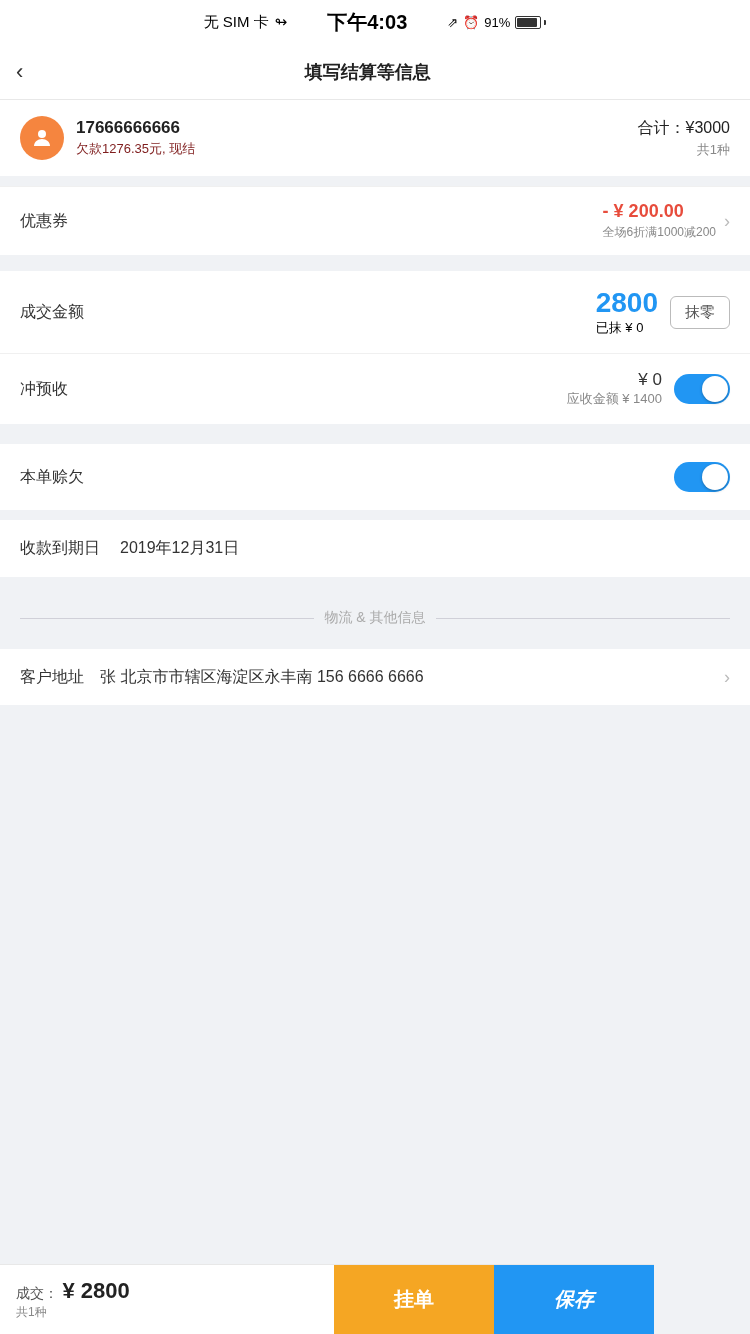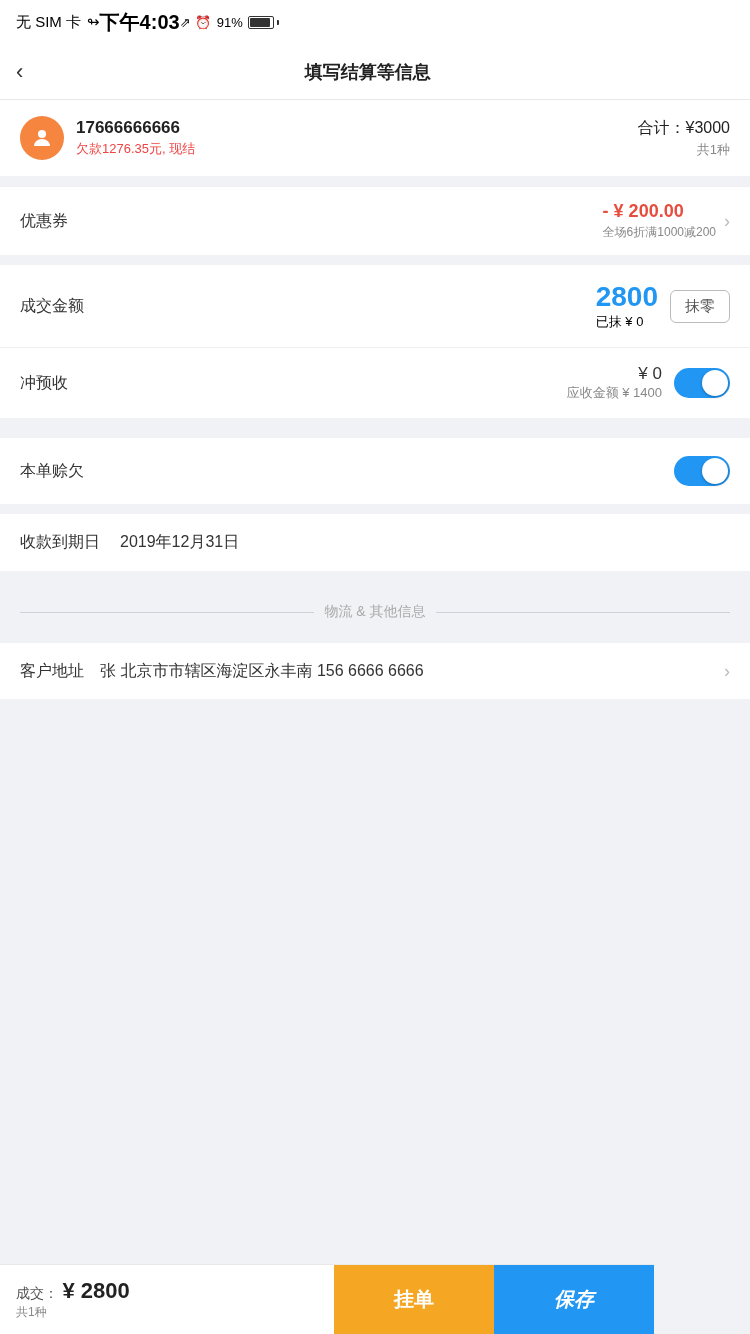--- a/index.html
+++ b/index.html
@@ -12,24 +12,25 @@
       position: relative;
       overflow-x: hidden;
     }
 
     
     .status-bar {
       height: 44px;
       background: #fff;
       display: flex;
       align-items: center;
-      justify-content: flex-start;
+      justify-content: center;
       padding: 3px 16px;
       font-size: 15px;
       font-weight: 500;
+      gap: 40px;
     }
     .status-left { display: flex; align-items: center; gap: 6px; }
     .status-center { font-size: 20px; font-weight: 600; }
     .status-right { display: flex; align-items: center; gap: 5px; font-size: 13px; }
     .battery-bar {
       display: inline-flex;
       align-items: center;
       gap: 2px;
     }
     .battery-body {
@@ -115,21 +116,21 @@
       font-size: 20px;
     }
     .customer-info {}
     .customer-phone {
       font-size: 17px;
       font-weight: 600;
       color: #222;
     }
     .customer-sub {
       font-size: 13px;
-      color: #ef4444;
+      color: #7f1d1d;
       margin-top: 2px;
     }
     .customer-right {
       text-align: right;
     }
     .total-amount {
       font-size: 16px;
       color: #222;
       font-weight: 500;
     }
@@ -140,21 +141,21 @@
     }
 
     
     .coupon-row {
       padding: 14px 20px;
       display: flex;
       align-items: center;
       justify-content: space-between;
       background: #fff;
       border-top: 1px solid #f0f0f0;
-      margin-bottom: 0;
+      margin-bottom: 6px;
     }
     .coupon-label {
       font-size: 16px;
       color: #333;
     }
     .coupon-right {
       display: flex;
       align-items: center;
       gap: 8px;
     }

